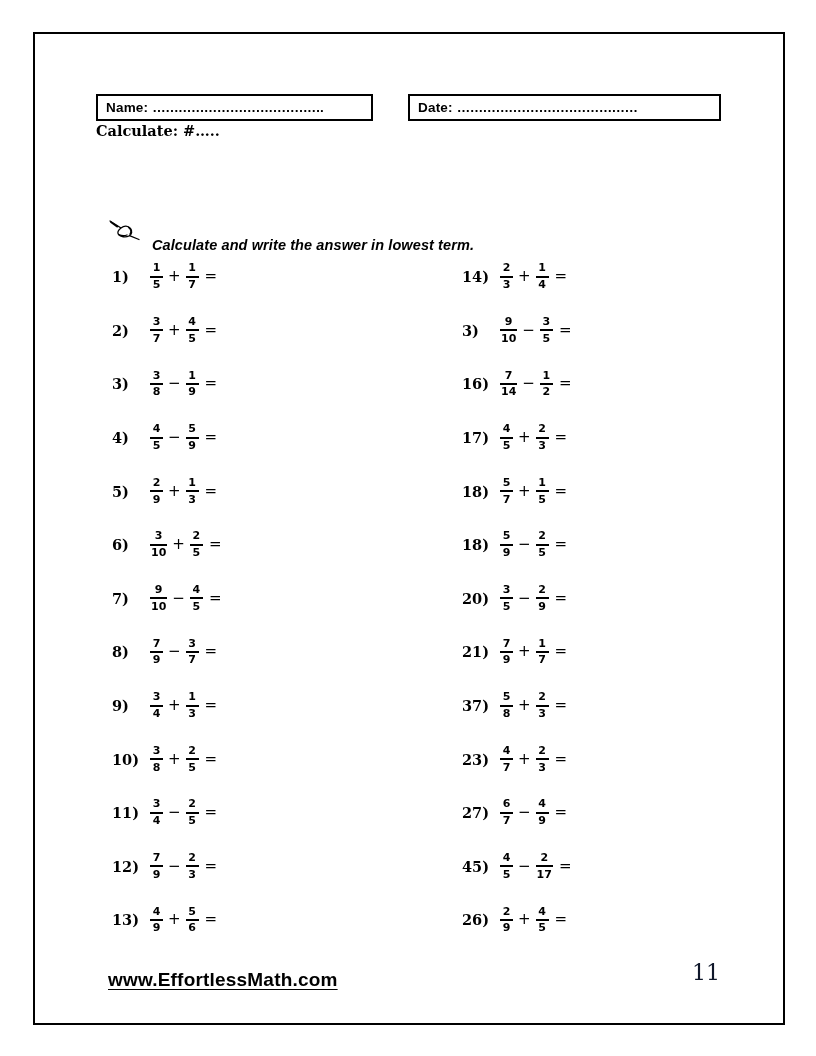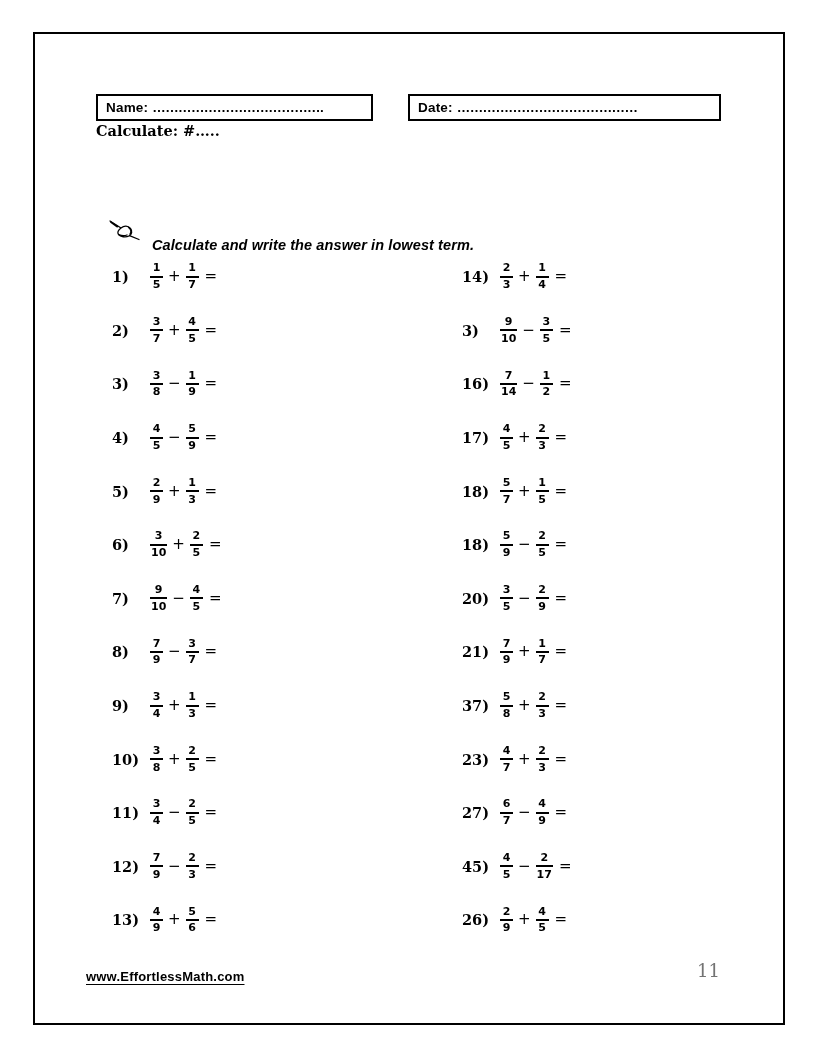--- a/index.html
+++ b/index.html
@@ -183,38 +183,38 @@
   .eq {
     font-size: 15px;
     margin-left: 5px;
     font-family: "DejaVu Sans", sans-serif;
     line-height: 1;
   }
 
   
   .footer-site {
     position: absolute;
-    left: 86px;
+    left: 108px;
     top: 969px;
     font-weight: bold;
-    font-size: 13px;
+    font-size: 19px;
     text-decoration: underline;
     text-underline-offset: 3px;
     letter-spacing: 0.2px;
     white-space: nowrap;
   }
   .footer-page {
     position: absolute;
     left: 660px;
     top: 960px;
     width: 60px;
     text-align: right;
-    font-size: 18px;
+    font-size: 22px;
     font-family: "DejaVu Serif", serif;
-    color: #737373;
+    color: #0f172a;
   }
 </style>
 </head>
 <body>
 
 <div class="page-inner">
 
   <div class="page-frame"></div>
 
   <div class="header-row">

